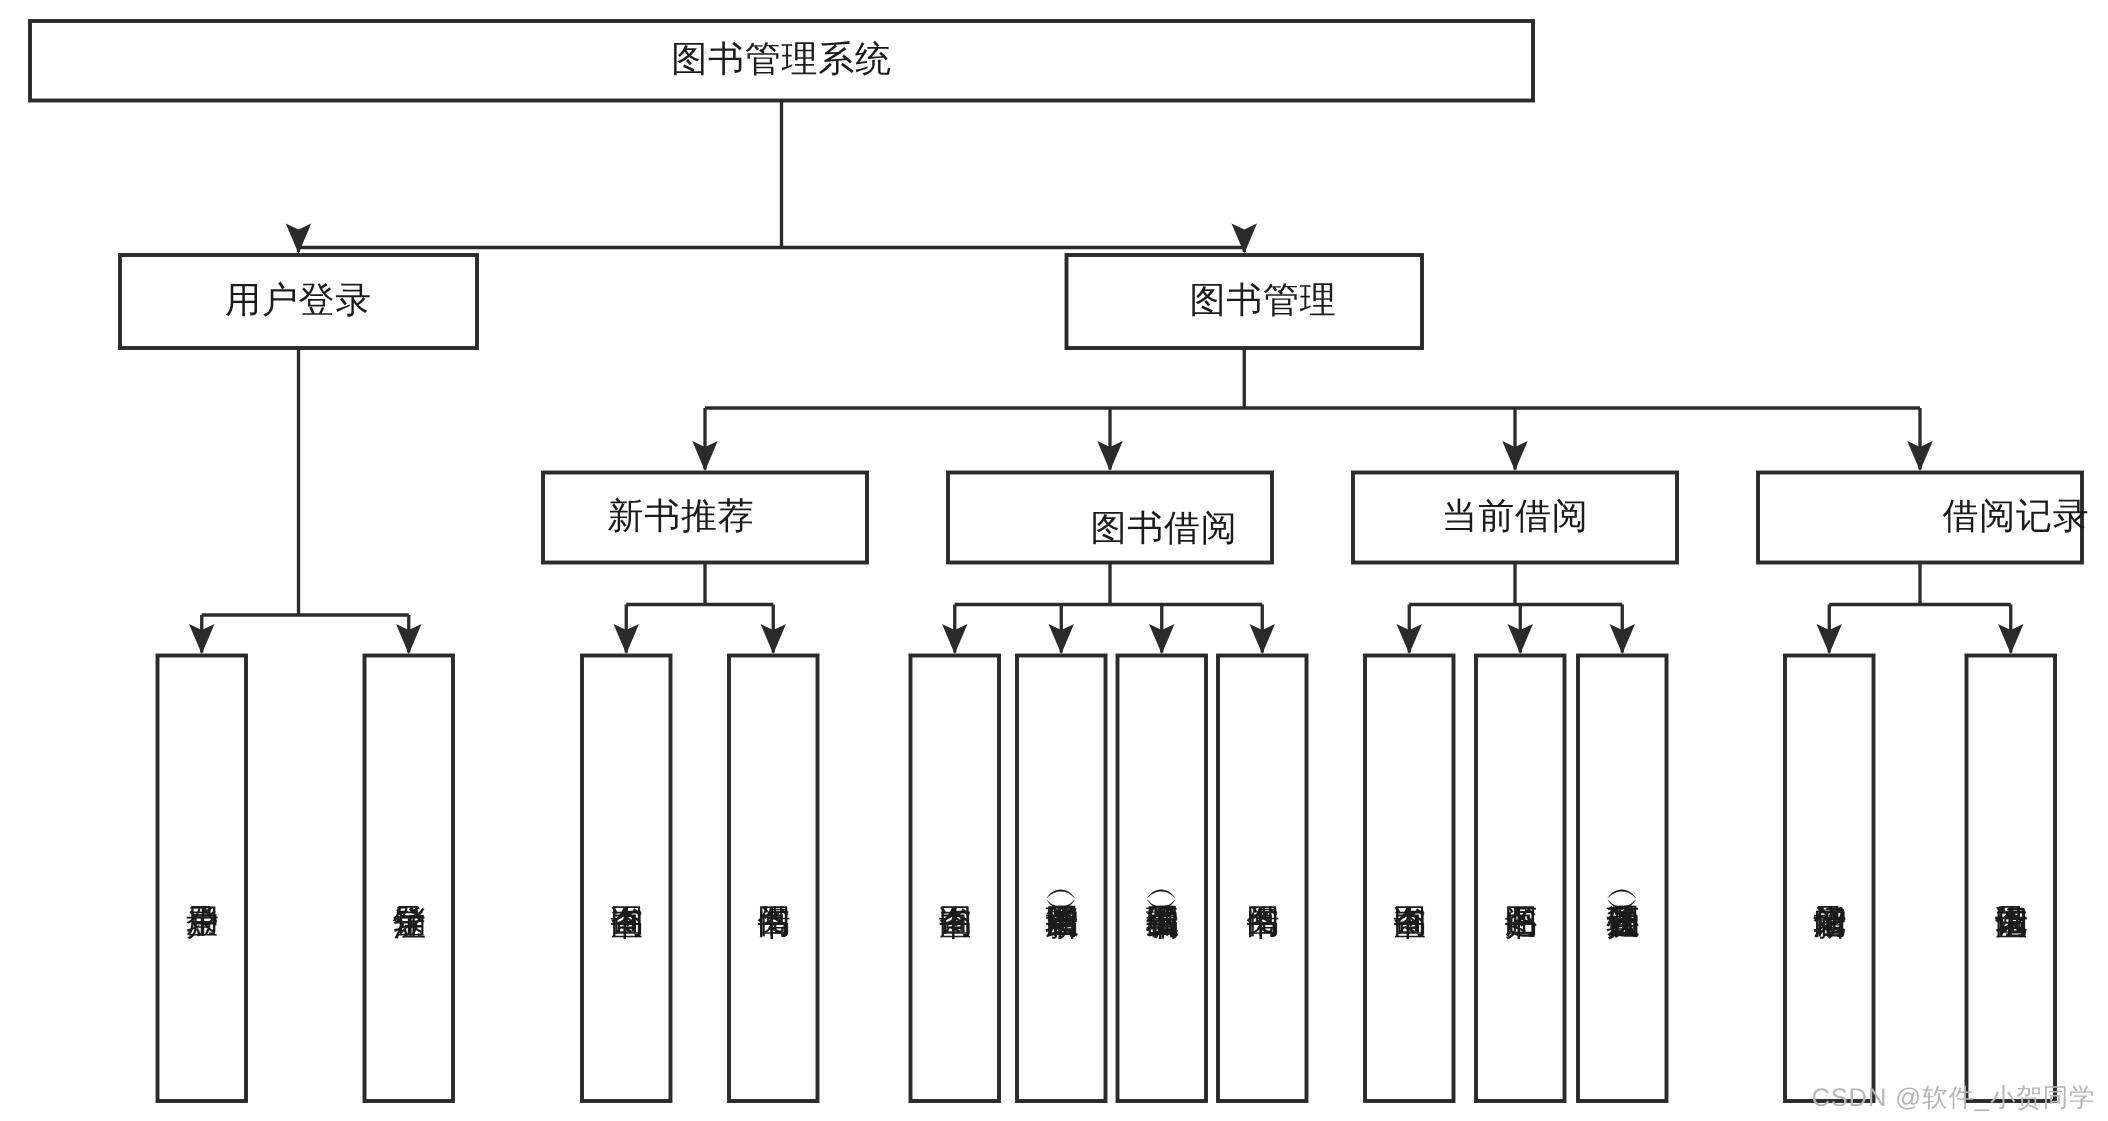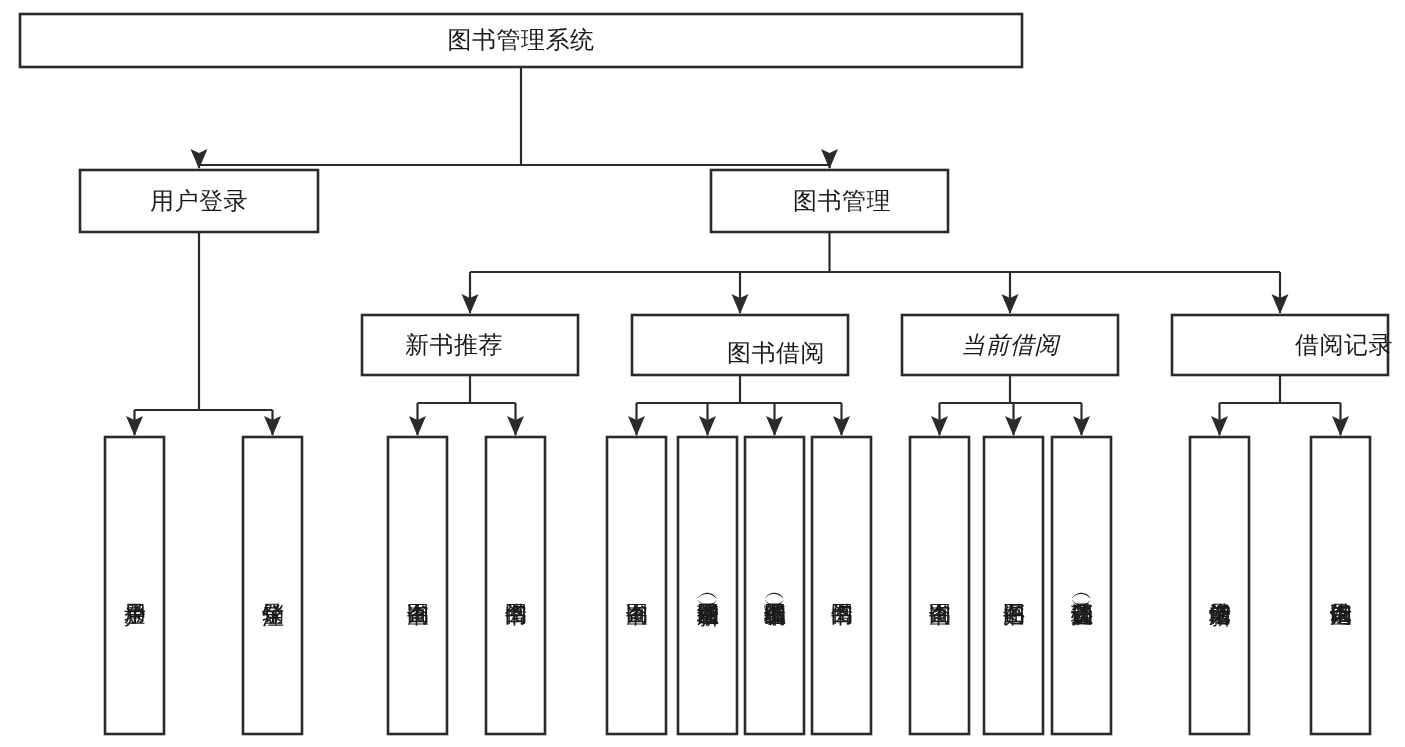--- a/index.html
+++ b/index.html
@@ -172,29 +172,30 @@
         <rect x="1190" y="437" width="59" height="297" class="node-box"></rect>
         <rect x="1311" y="437" width="59" height="297" class="node-box"></rect>
       </g>
   </svg>
   <div id="labels-layer">
       <div class="node-label-h" style="left: 20px; top: 14px; width: 1002px; height: 53px;">图书管理系统</div>
       <div class="node-label-h" style="left: 80px; top: 170px; width: 238px; height: 62px;">用户登录</div>
       <div class="node-label-h" style="left: 711px; top: 170px; width: 262px; height: 62px;">图书管理</div>
       <div class="node-label-h" style="left: 362px; top: 315px; width: 184px; height: 60px;">新书推荐</div>
       <div class="node-label-h" style="left: 632px; top: 315px; width: 216px; height: 76px; margin-left: 36px;">图书借阅</div>
-      <div class="node-label-h" style="left: 902px; top: 315px; width: 216px; height: 60px; font-style: italic;">当前借阅</div>
+      <div class="node-label-h" style="left: 902px; top: 315px; width: 216px; height: 60px;">当前借阅</div>
       <div class="node-label-h" style="left: 1236px; top: 315px; width: 216px; height: 60px;">借阅记录</div>
       <div class="node-label-v" style="left: 105px; top: 437px; width: 59px; height: 297px;">用户登录</div>
       <div class="node-label-v" style="left: 243px; top: 437px; width: 59px; height: 297px;">注销登录</div>
       <div class="node-label-v" style="left: 388px; top: 437px; width: 59px; height: 297px;">查询图书</div>
       <div class="node-label-v" style="left: 486px; top: 437px; width: 59px; height: 297px;">借阅图书</div>
       <div class="node-label-v" style="left: 607px; top: 437px; width: 59px; height: 297px;">查询图书</div>
       <div class="node-label-v" style="left: 678px; top: 437px; width: 59px; height: 297px;">新增图书（管理员）</div>
       <div class="node-label-v" style="left: 745px; top: 437px; width: 59px; height: 297px;">编辑图书（管理员）</div>
       <div class="node-label-v" style="left: 812px; top: 437px; width: 59px; height: 297px;">借阅图书</div>
       <div class="node-label-v" style="left: 910px; top: 437px; width: 59px; height: 297px;">查询图书</div>
       <div class="node-label-v" style="left: 984px; top: 437px; width: 59px; height: 297px;">归还图书</div>
       <div class="node-label-v" style="left: 1052px; top: 437px; width: 59px; height: 297px;">确认归还（管理员）</div>
       <div class="node-label-v" style="left: 1190px; top: 437px; width: 59px; height: 297px;">新增借阅记录</div>
       <div class="node-label-v" style="left: 1311px; top: 437px; width: 59px; height: 297px;">查询借阅记录</div>
     </div>
+  <div class="watermark">CSDN @软件_小贺同学</div>
 </div>
 
 </body></html>

